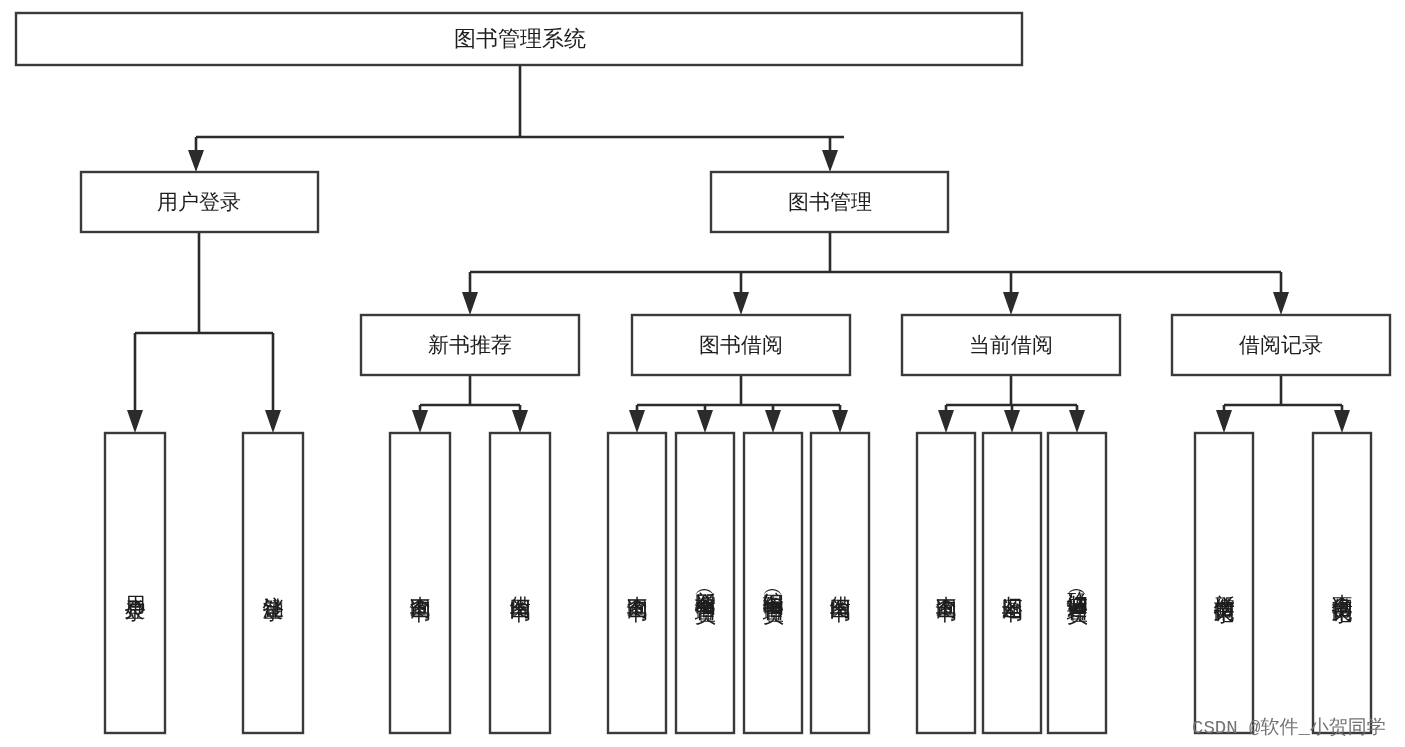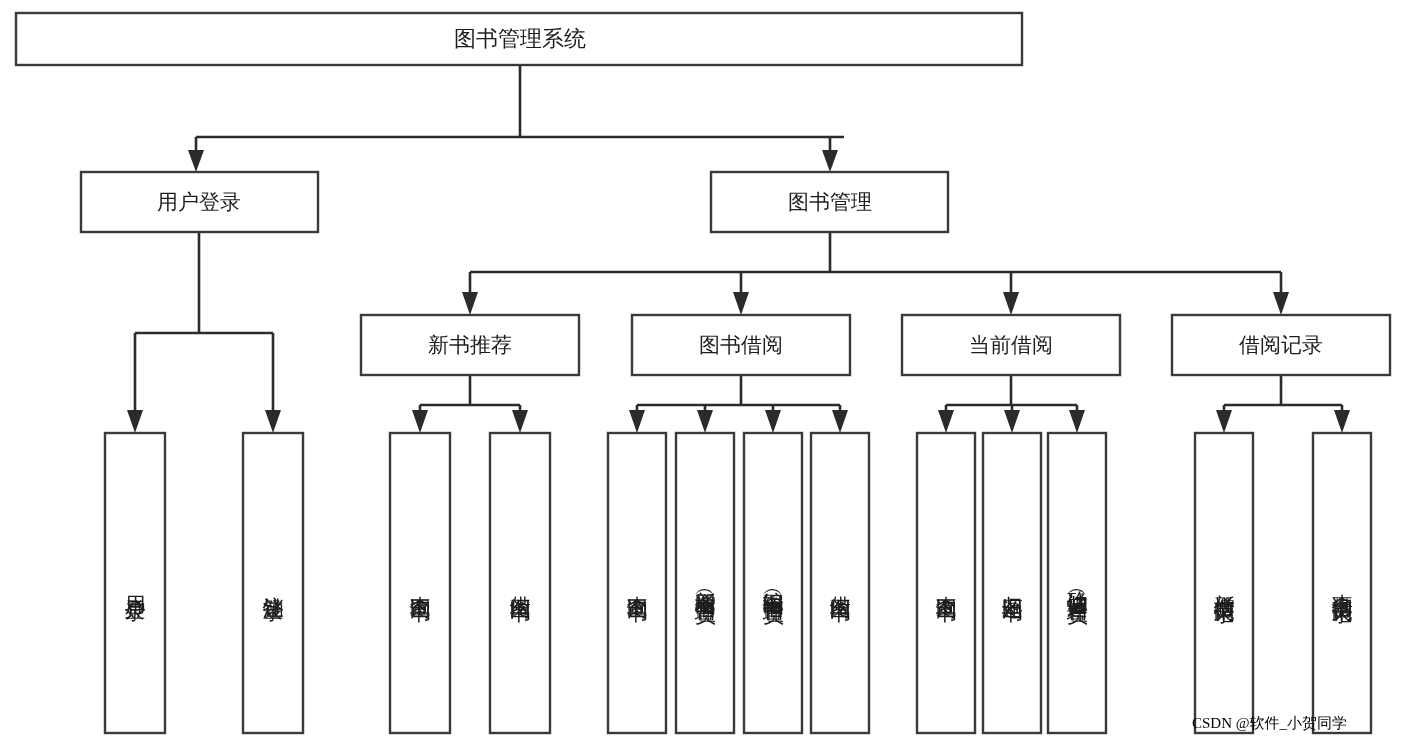--- a/index.html
+++ b/index.html
@@ -65,23 +65,23 @@
     font-family: "Liberation Sans", "DejaVu Sans", sans-serif;
     font-size: 21px;
     line-height: 1.08;
     letter-spacing: 2px;
     color: #1d1d1d;
     white-space: nowrap;
     text-align: center;
   }
   .watermark {
     position: absolute;
-    font-family: Liberation Serif, serif;
-    font-size: 15px;
-    color: #000000;
+    font-family: Liberation Mono, monospace;
+    font-size: 19px;
+    color: #737373;
     white-space: nowrap;
     left: 1192px;
     top: 714px;
   }
 </style>
 </head>
 <body>
 
 <div id="diagram-root">
 

